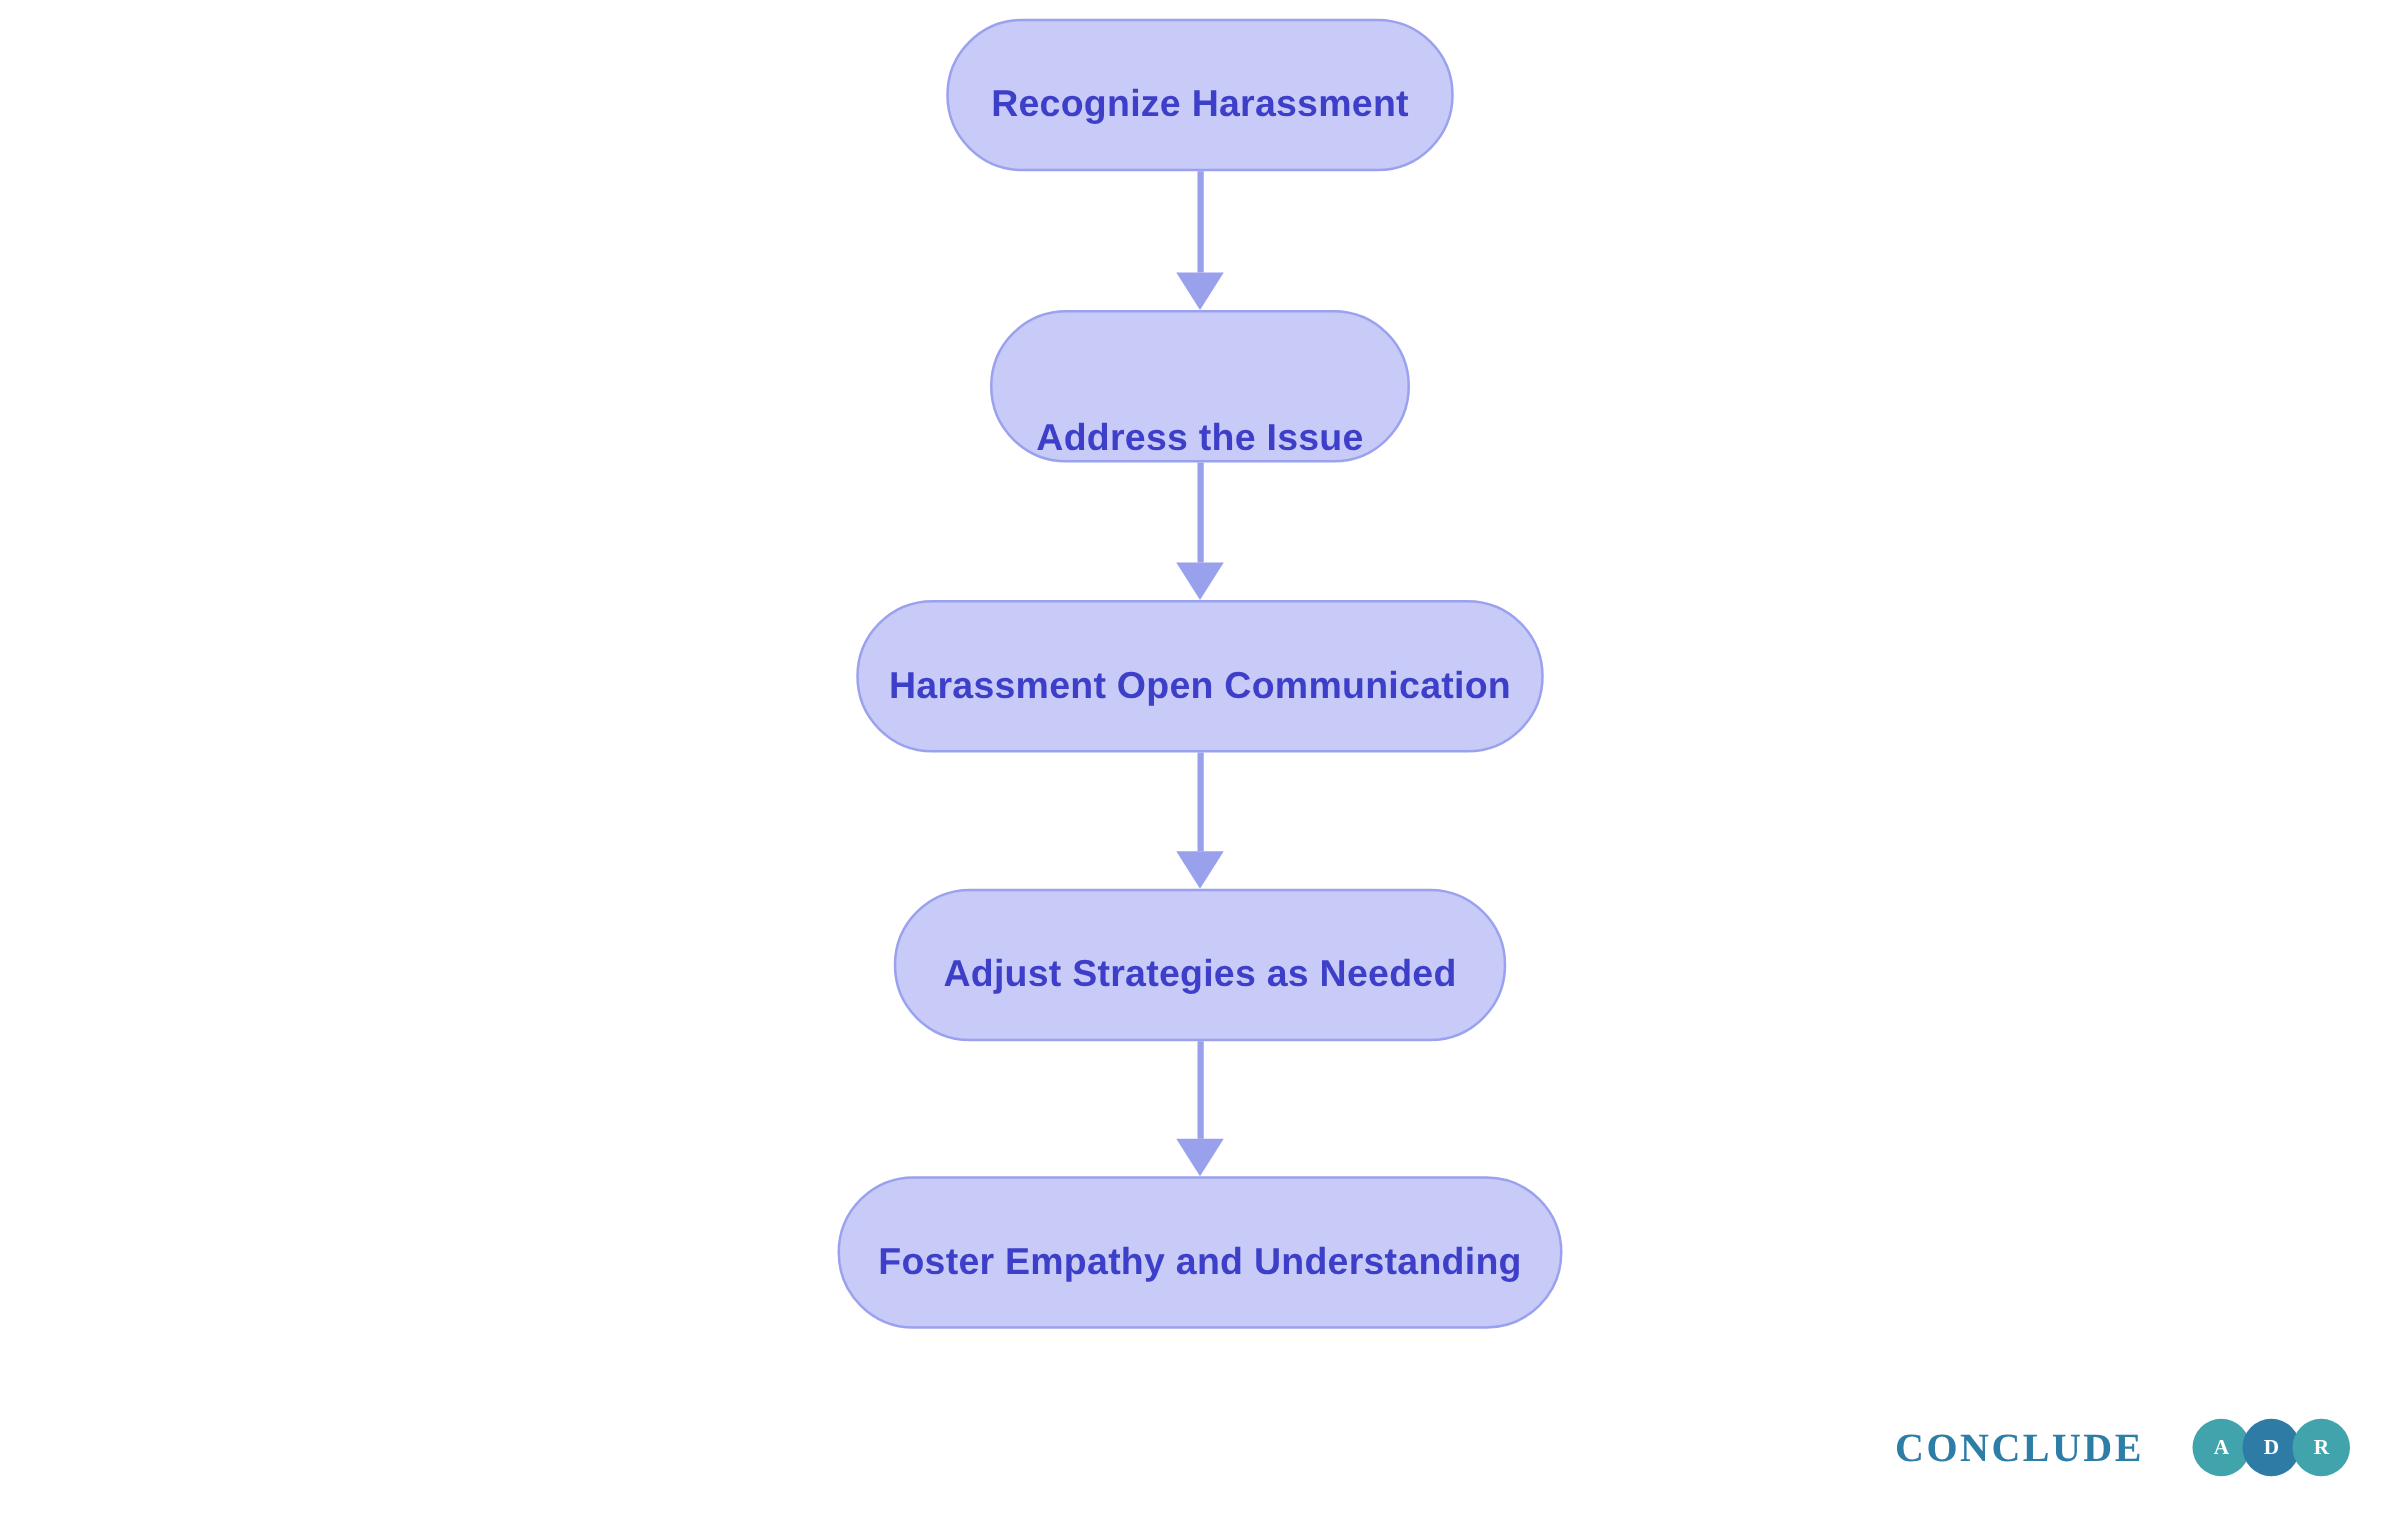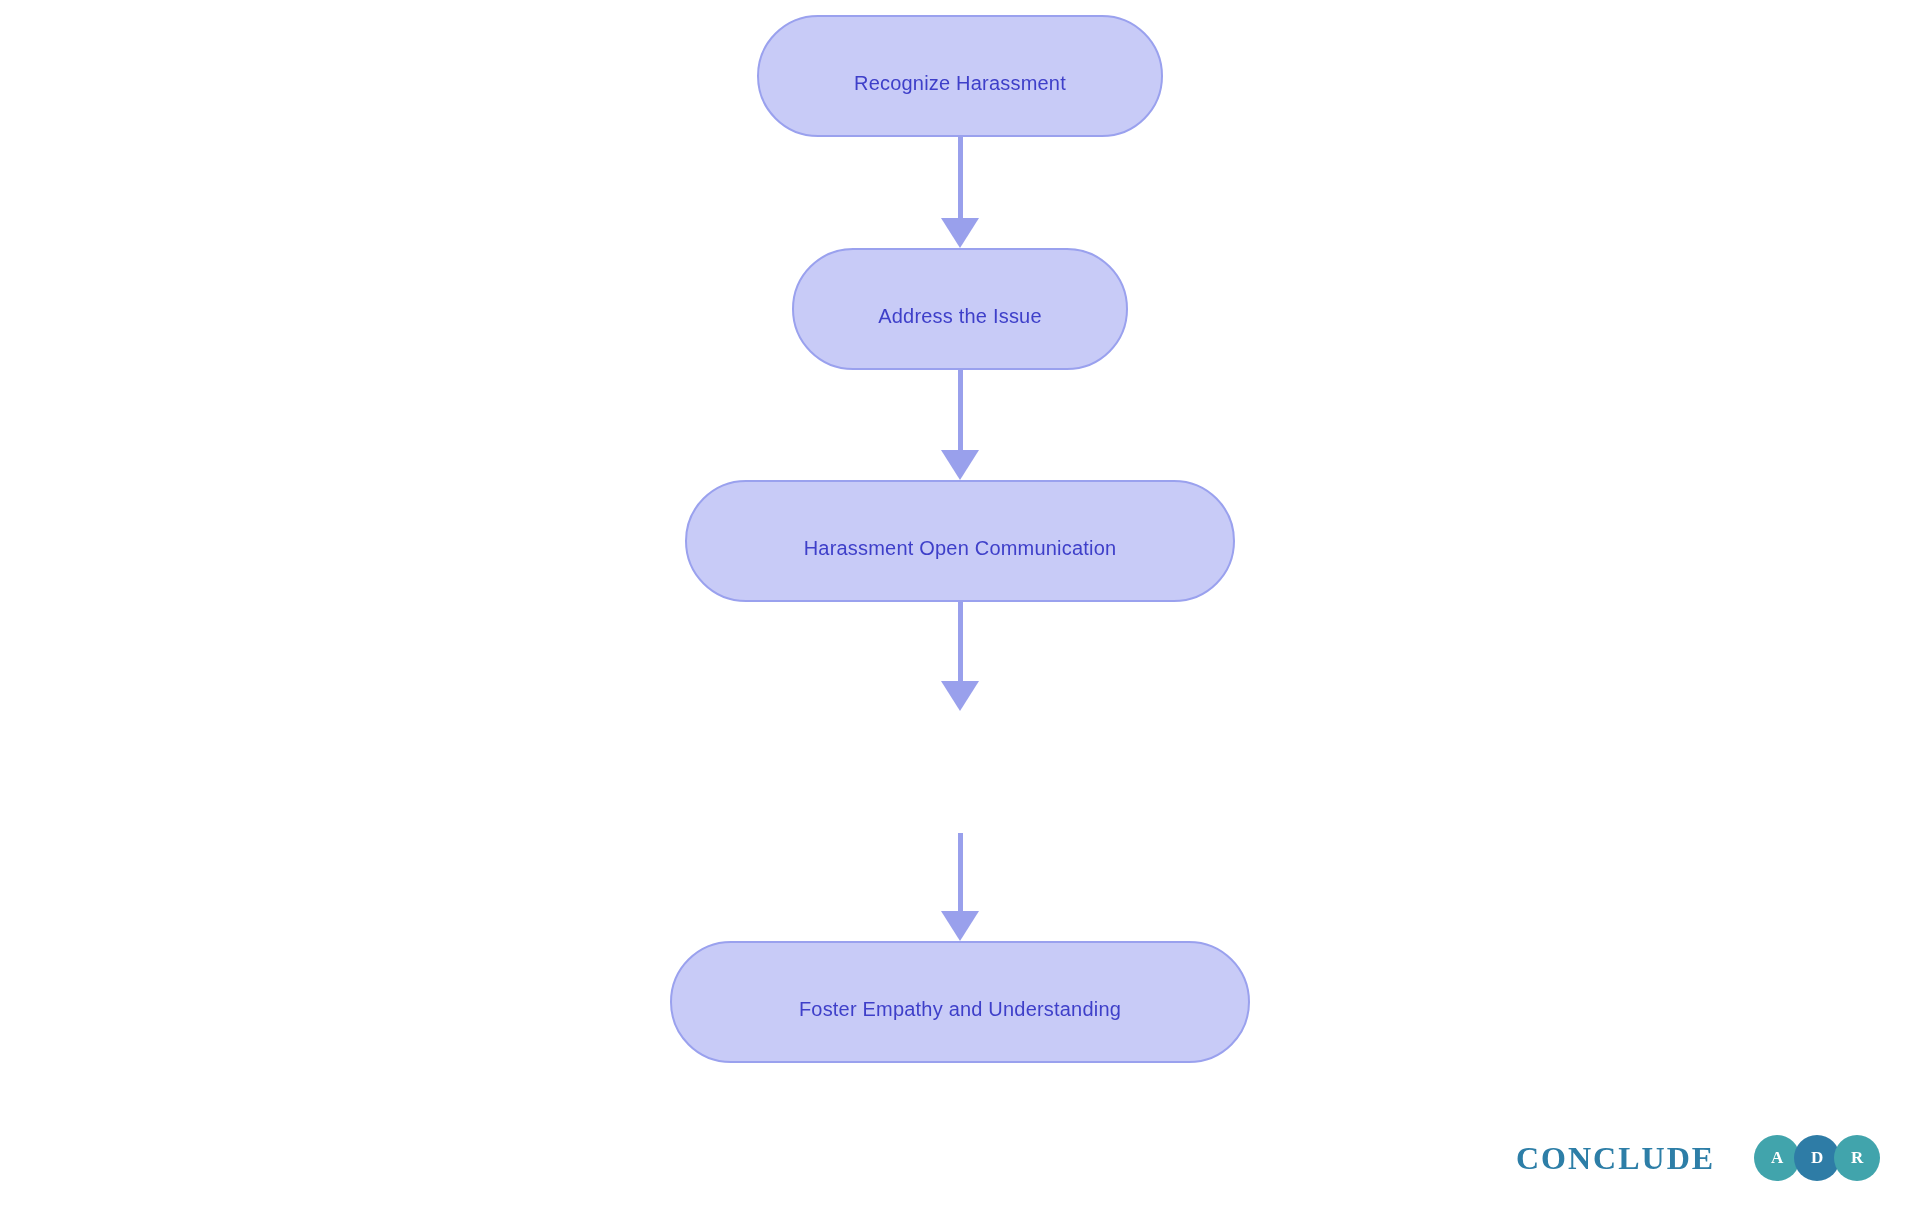--- a/index.html
+++ b/index.html
@@ -29,28 +29,28 @@
     height:122px;
     border-radius:61px;
     background:var(--node-fill);
     border:2px solid var(--node-border);
     display:flex;
     align-items:center;
     justify-content:center;
   }
   .flow-node .label{
     color:var(--node-text);
-    font-size:20px;
-    font-weight:400;
+    font-size:30px;
+    font-weight:700;
     letter-spacing:0.2px;
     white-space:nowrap;
     margin-top:15px;
   }
   .node-1{top:15px;width:406px;}
-  .node-2{top:248px;width:336px;}
+  .node-2{top:248px;width:336px;align-items:flex-end;}
   .node-3{top:480px;width:550px;}
   .node-4{top:711px;width:490px;}
   .node-5{top:941px;width:580px;}
 
   .flow-arrow{
     position:absolute;
     left:960px;
     transform:translateX(-50%);
     width:40px;
     display:flex;
@@ -134,20 +134,23 @@
 
   <div class="flow-node node-3">
     <span class="label">Harassment Open Communication</span>
   </div>
 
   <div class="flow-arrow arrow-3">
     <div class="arrow-shaft"></div>
     <div class="arrow-head"></div>
   </div>
 
+  <div class="flow-node node-4">
+    <span class="label">Adjust Strategies as Needed</span>
+  </div>
 
   <div class="flow-arrow arrow-4">
     <div class="arrow-shaft"></div>
     <div class="arrow-head"></div>
   </div>
 
   <div class="flow-node node-5">
     <span class="label">Foster Empathy and Understanding</span>
   </div>
 

